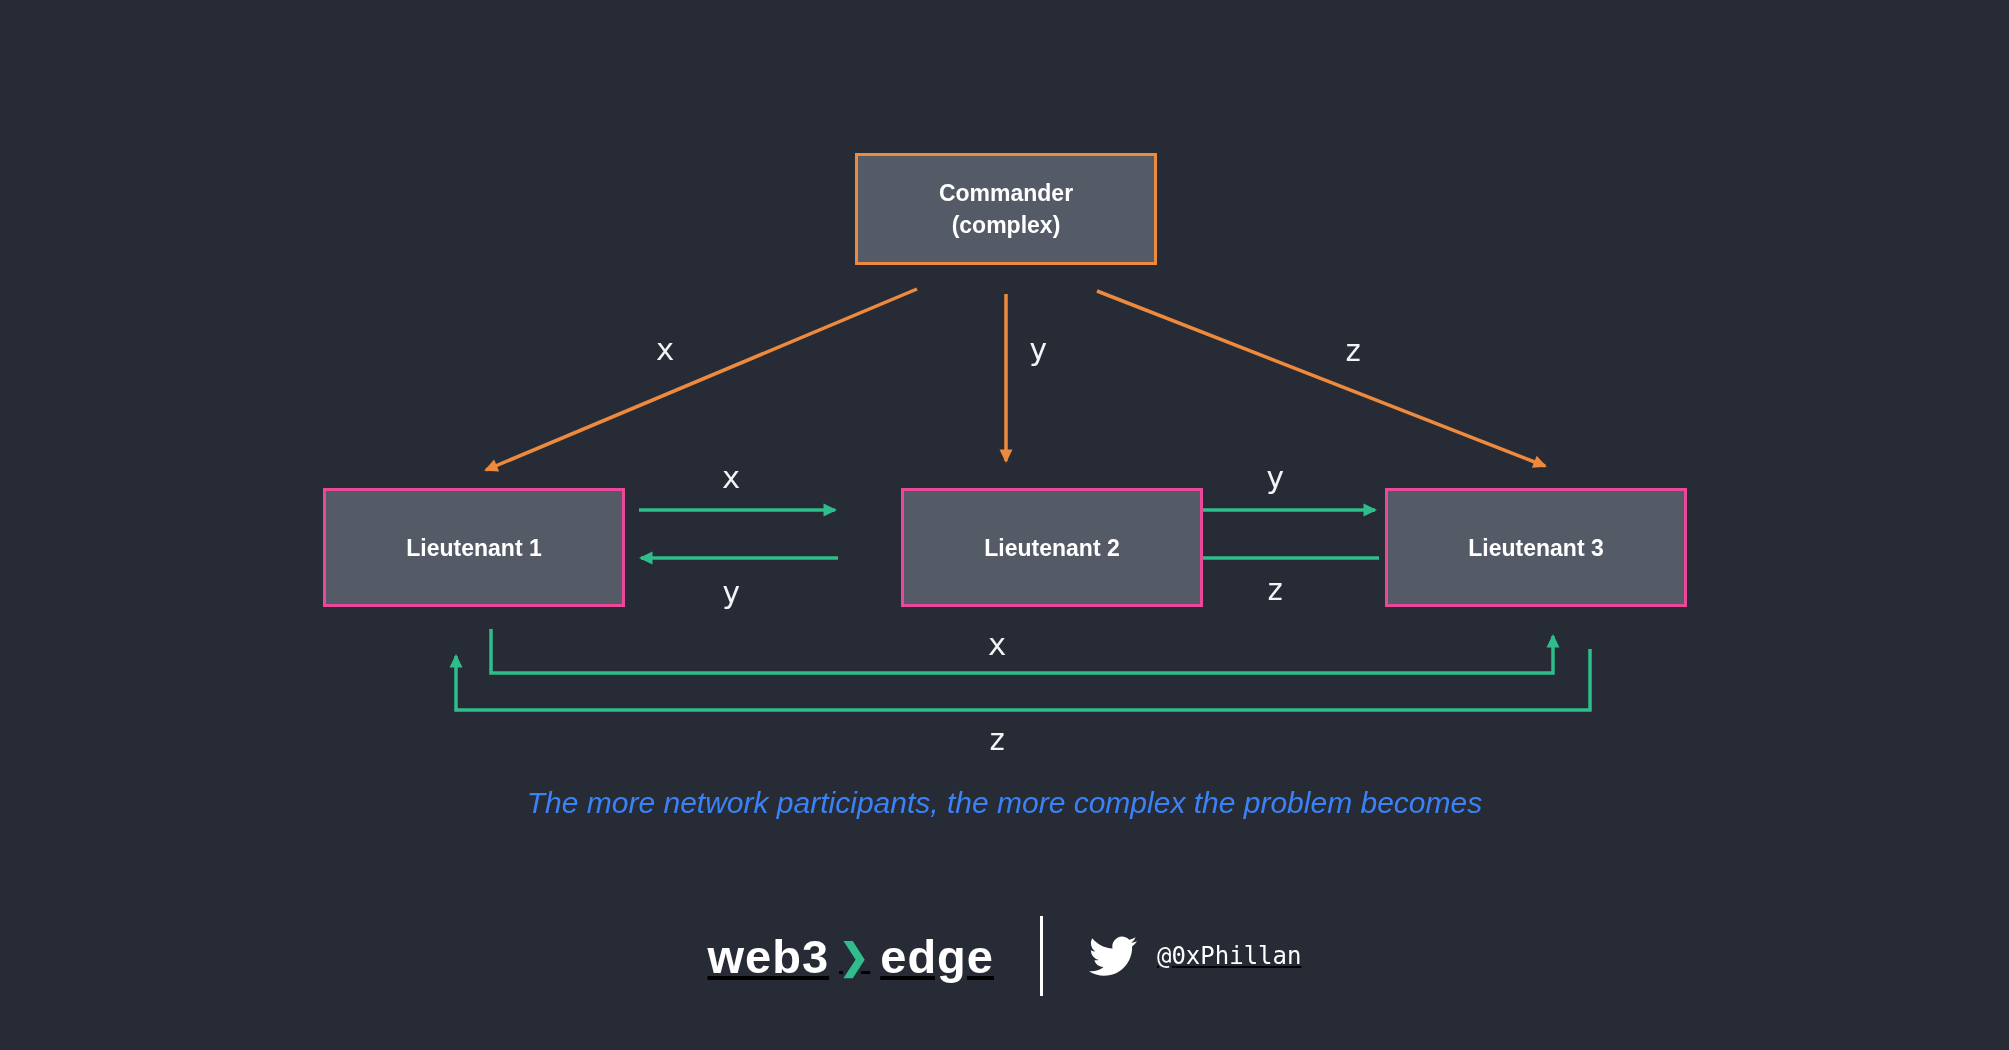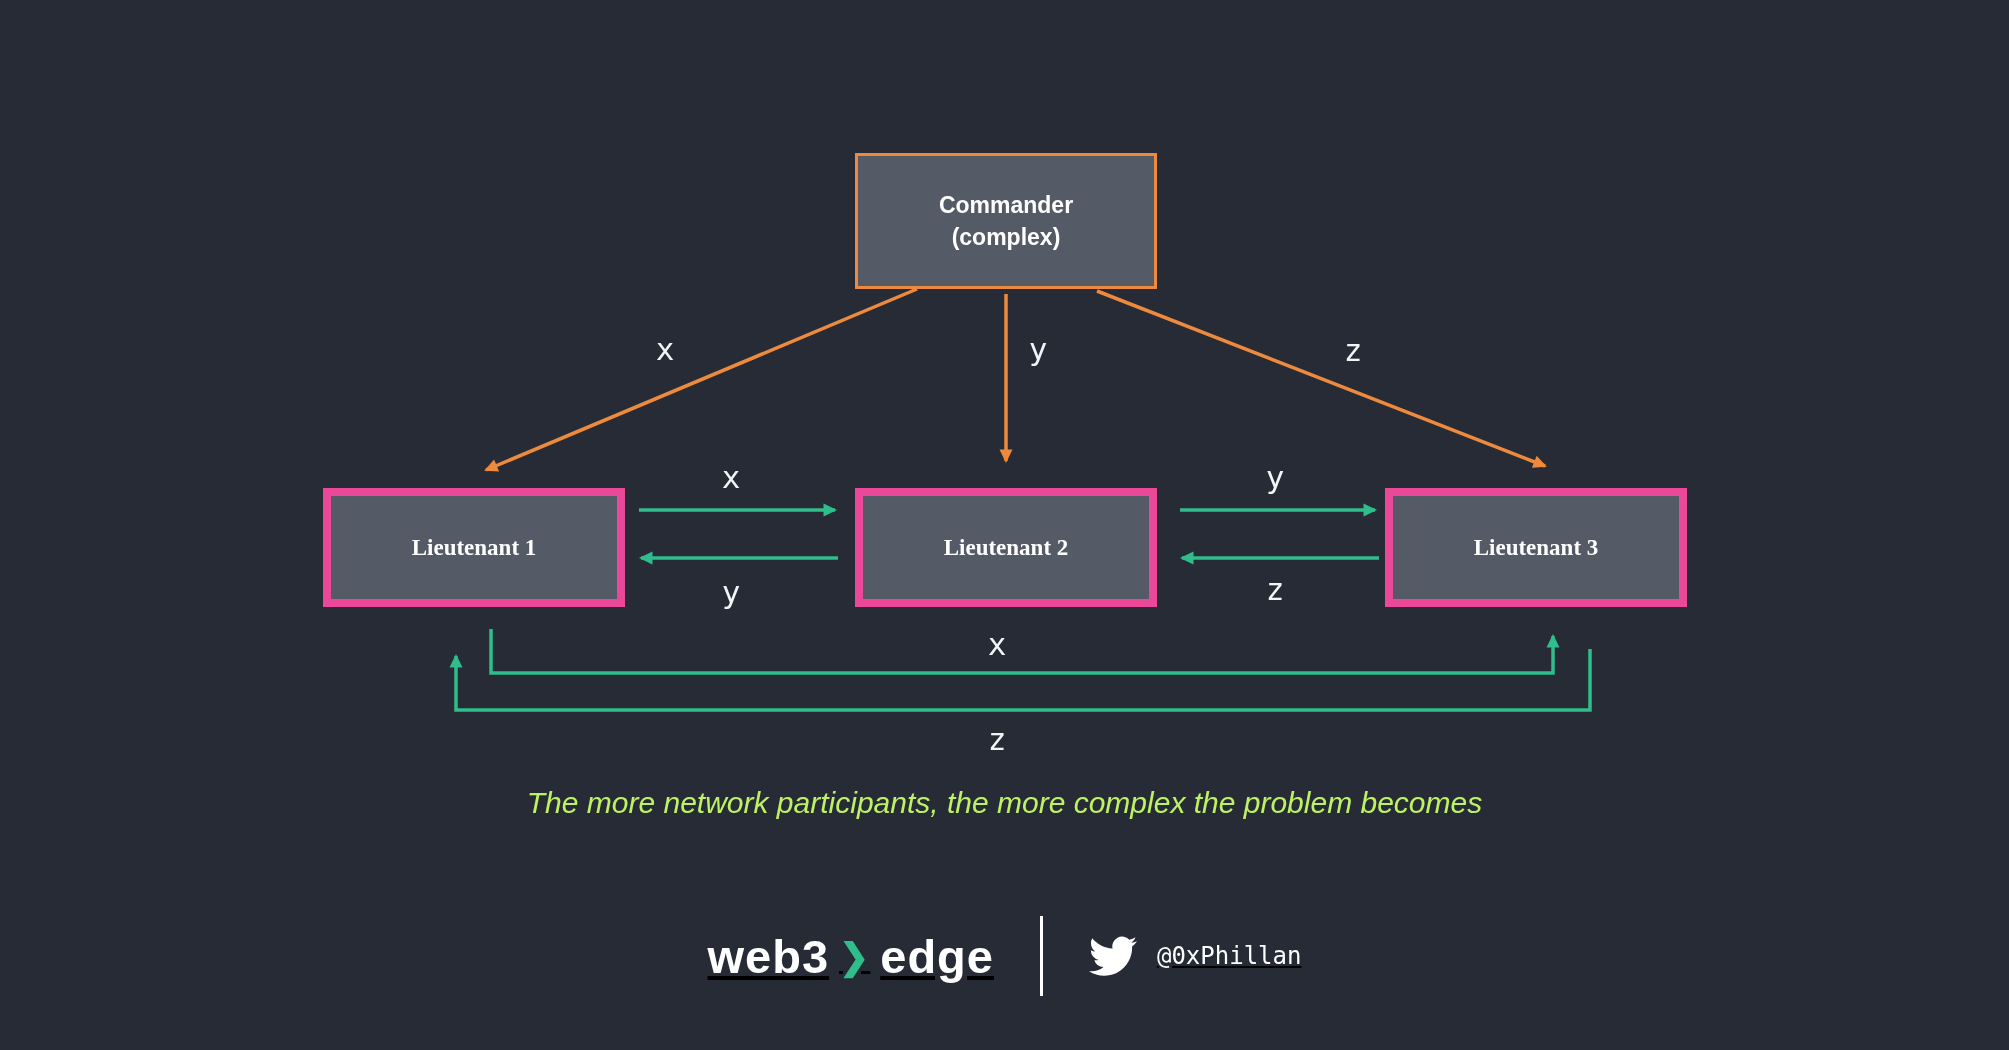--- a/index.html
+++ b/index.html
@@ -27,42 +27,42 @@
     justify-content: center;
     text-align: center;
     color: #ffffff;
     font-weight: bold;
     font-size: 23px;
     line-height: 32px;
     box-sizing: border-box;
   }
   .node.commander {
     left: 855px; top: 153px;
-    height: 136px;
+    height: 112px;
     border: 3px solid #ed8a3d;
   }
-  .node.lt { border: 8px solid #ec4899; top: 488px; font-family: Liberation Serif, serif; }
+  .node.lt { border: 3px solid #ec4899; top: 488px; }
   .node.lt1 { left: 323px; }
-  .node.lt2 { left: 855px; justify-content: center; }
+  .node.lt2 { left: 901px; justify-content: center; }
   .node.lt3 { left: 1385px; }
   .edge-label {
     position: absolute;
     transform: translate(-50%, -50%);
     color: #f2f4f6;
     font-family: "DejaVu Sans Mono", monospace;
     font-size: 31px;
     line-height: 31px;
     white-space: nowrap;
   }
   .caption {
     position: absolute;
     left: 0; right: 0;
     top: 786px;
     text-align: center;
-    color: #bef264;
+    color: #3b82f6;
     font-style: italic;
     font-size: 30px;
   }
   .footer {
     position: absolute;
     left: 0; right: 0;
     top: 912px;
     height: 88px;
     display: flex;
     align-items: center;

